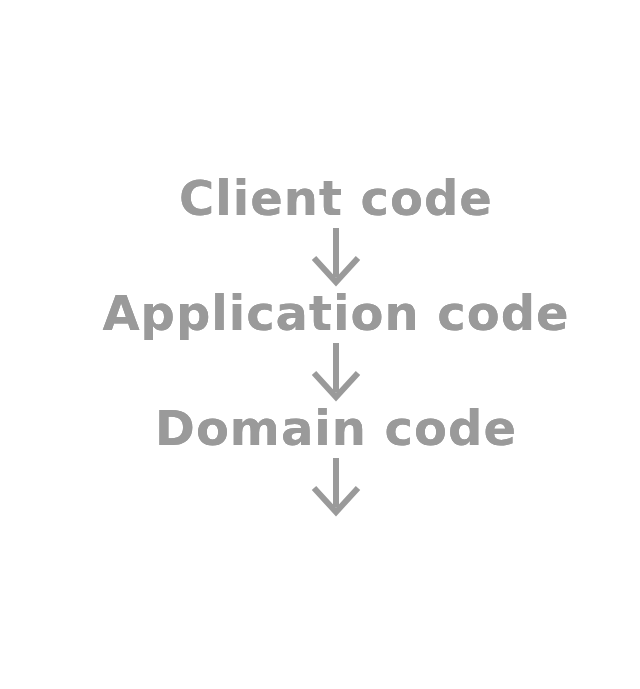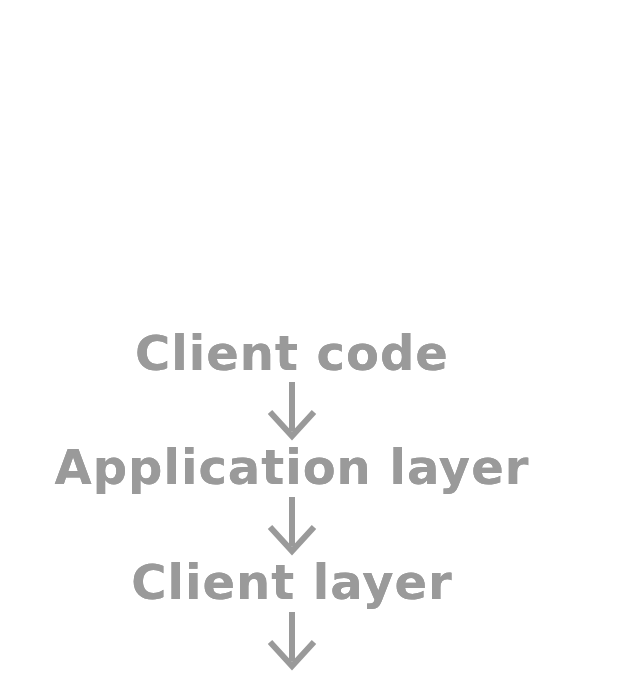--- a/index.html
+++ b/index.html
@@ -12,24 +12,25 @@
     background: var(--bg-color, #ffffff);
     font-family: "DejaVu Sans", sans-serif;
     overflow: hidden;
   }
   .diagram {
     width: 584px;
     height: 689px;
     display: flex;
     flex-direction: column;
     align-items: center;
-    justify-content: flex-end;
+    justify-content: center;
     padding: 18px 0;
     box-sizing: border-box;
     color: var(--text-color, #9a9a9a);
+    margin-left: 44px;
   }
   .node-label {
     font-size: 48px;
     font-weight: 700;
     letter-spacing: 1px;
     color: var(--text-color, #9a9a9a);
     white-space: nowrap;
     line-height: 1.1;
     text-align: center;
     
@@ -51,30 +52,30 @@
 
   <div class="node-label">Client code</div>
 
   <div class="arrow">
     <svg width="58" height="62" viewBox="0 0 58 62" fill="none" stroke-width="6" stroke-linecap="butt" stroke-linejoin="miter">
       <line x1="29" y1="3" x2="29" y2="52"></line>
       <polyline points="7,33 29,57 51,33" fill="none"></polyline>
     </svg>
   </div>
 
-  <div class="node-label">Application layer</div>
+  <div class="node-label">Application code</div>
 
   <div class="arrow">
     <svg width="58" height="62" viewBox="0 0 58 62" fill="none" stroke-width="6" stroke-linecap="butt" stroke-linejoin="miter">
       <line x1="29" y1="3" x2="29" y2="52"></line>
       <polyline points="7,33 29,57 51,33" fill="none"></polyline>
     </svg>
   </div>
 
-  <div class="node-label">Client layer</div>
+  <div class="node-label">Domain code</div>
 
   <div class="arrow">
     <svg width="58" height="62" viewBox="0 0 58 62" fill="none" stroke-width="6" stroke-linecap="butt" stroke-linejoin="miter">
       <line x1="29" y1="3" x2="29" y2="52"></line>
       <polyline points="7,33 29,57 51,33" fill="none"></polyline>
     </svg>
   </div>
 
 
 </div>

